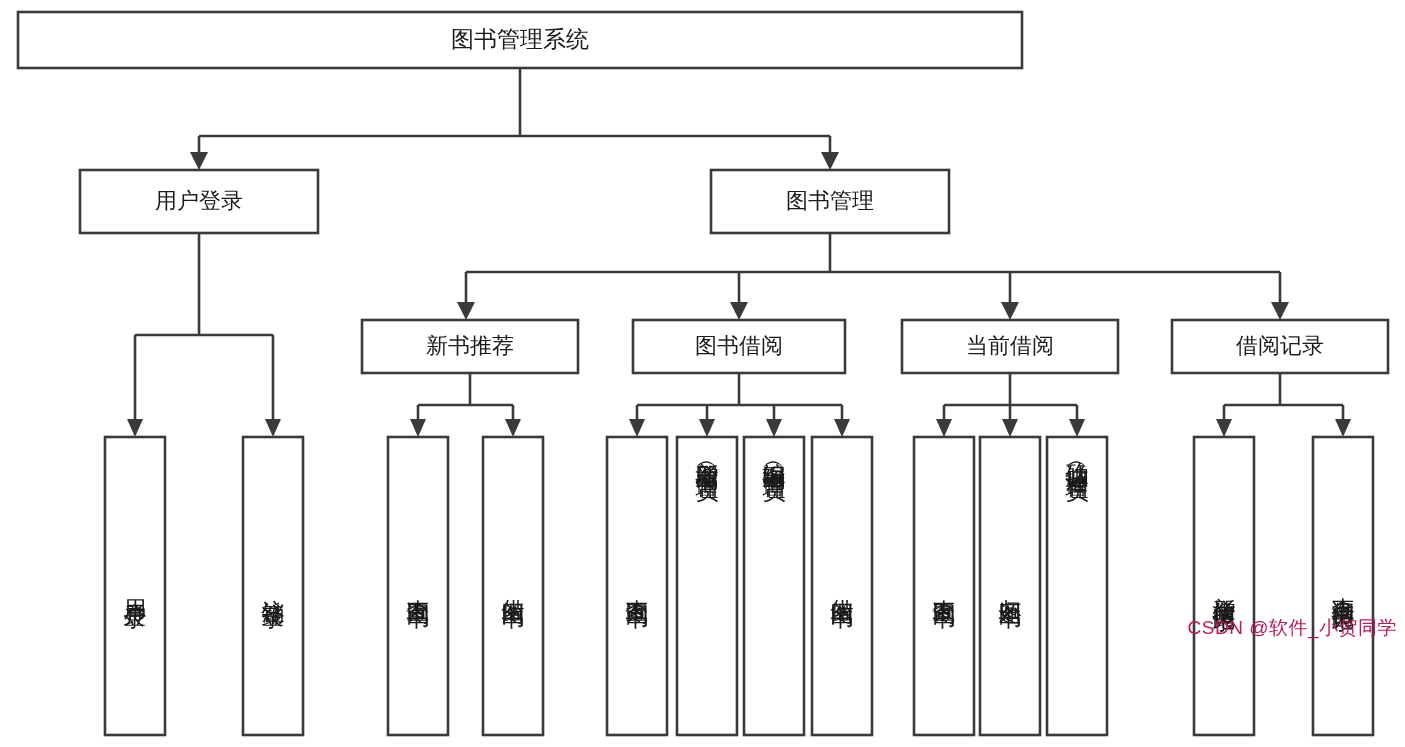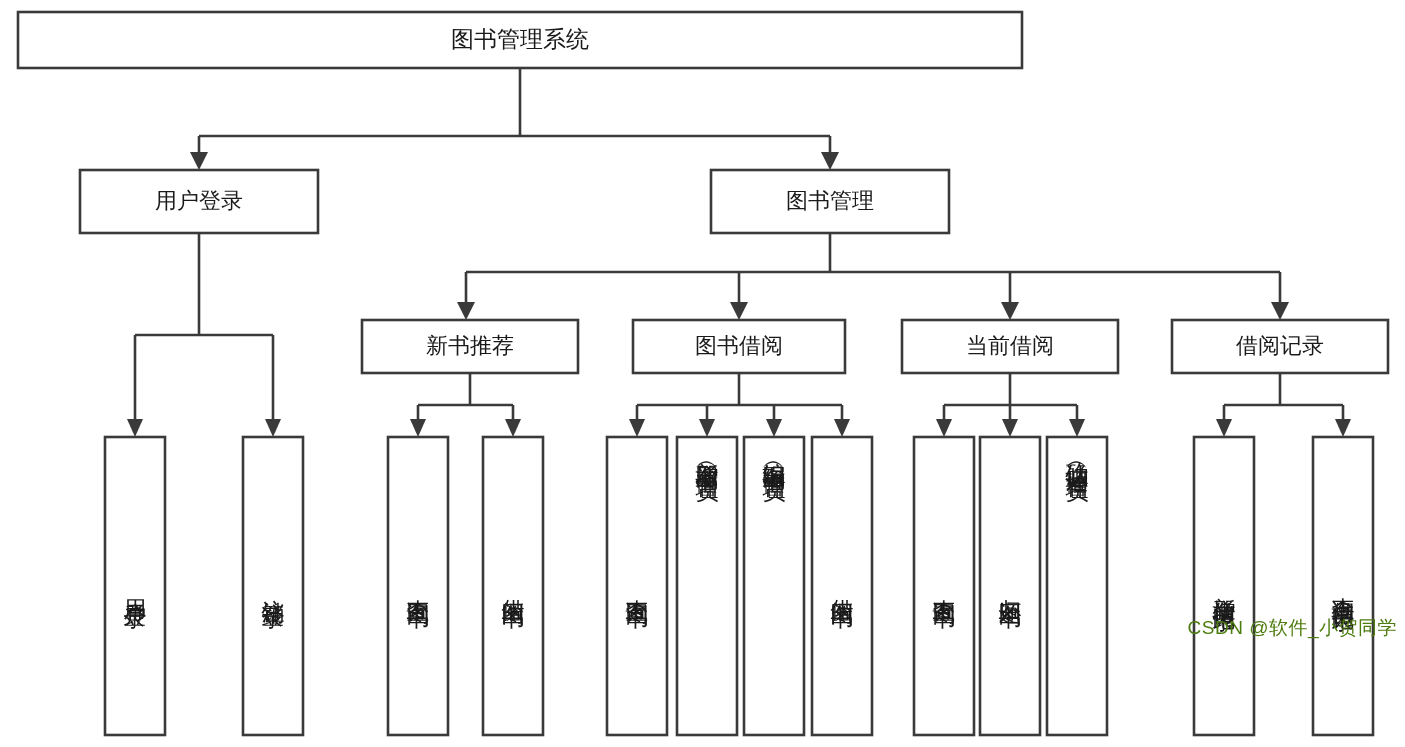--- a/index.html
+++ b/index.html
@@ -71,21 +71,21 @@
   }
   .leaf-label.align-top {
     justify-content: flex-start;
   }
   .watermark {
     position: absolute;
     right: 8px;
     bottom: 4px;
     font-family: "Liberation Sans", "DejaVu Sans", sans-serif;
     font-size: 19px;
-    color: #4d7c0f;
+    color: #be185d;
     letter-spacing: 0.5px;
     white-space: nowrap;
     user-select: none;
   }
 </style>
 </head>
 <body>
 
 <div id="diagram-root">
 

